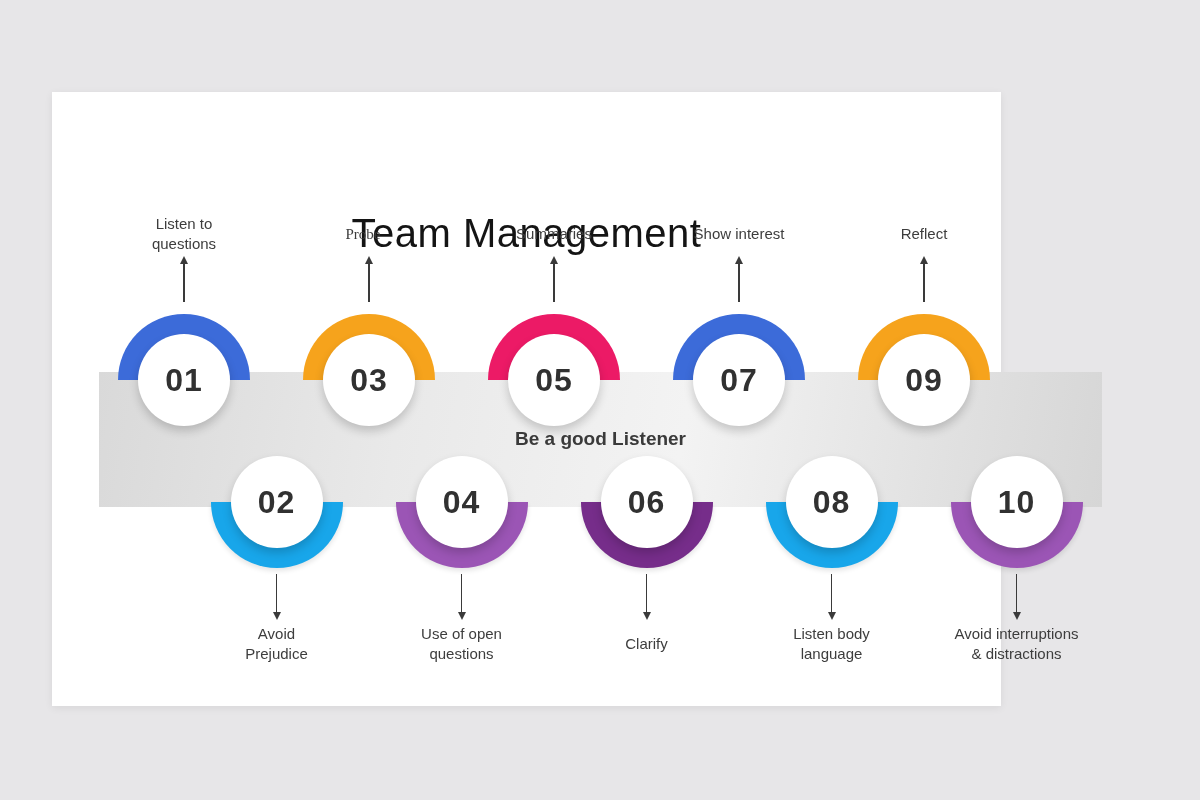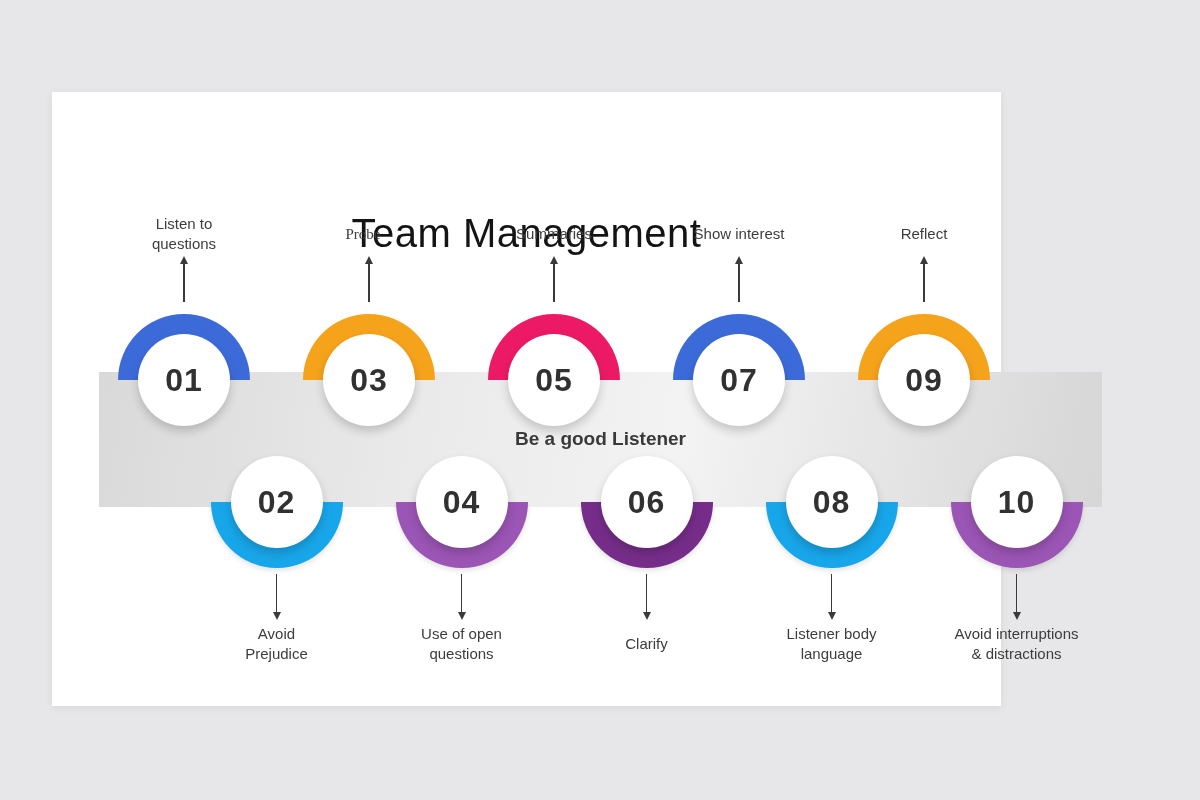--- a/index.html
+++ b/index.html
@@ -167,21 +167,21 @@
       </div>
       <div>
         <div class="ring bottom" style="left: 765.5px; top: 502px; background: rgb(24, 166, 234);"></div>
         <div class="circle" style="left: 785.5px; top: 456px;">
           <span class="num">08</span>
         </div>
         <div class="arrow" style="left: 823.5px; top: 574px; height: 46px;">
           <div class="shaft"></div>
           <div class="head-down"></div>
         </div>
-        <div class="step-label" style="left: 731.5px; top: 620px;">Listener body
+        <div class="step-label" style="left: 731.5px; top: 620px;">Listen body
 language</div>
       </div>
       <div>
         <div class="ring top" style="left: 858px; top: 314px; background: rgb(246, 163, 28);"></div>
         <div class="circle" style="left: 878px; top: 334px;">
           <span class="num">09</span>
         </div>
         <div class="arrow" style="left: 916px; top: 256px; height: 46px;">
           <div class="head-up"></div>
           <div class="shaft"></div>

